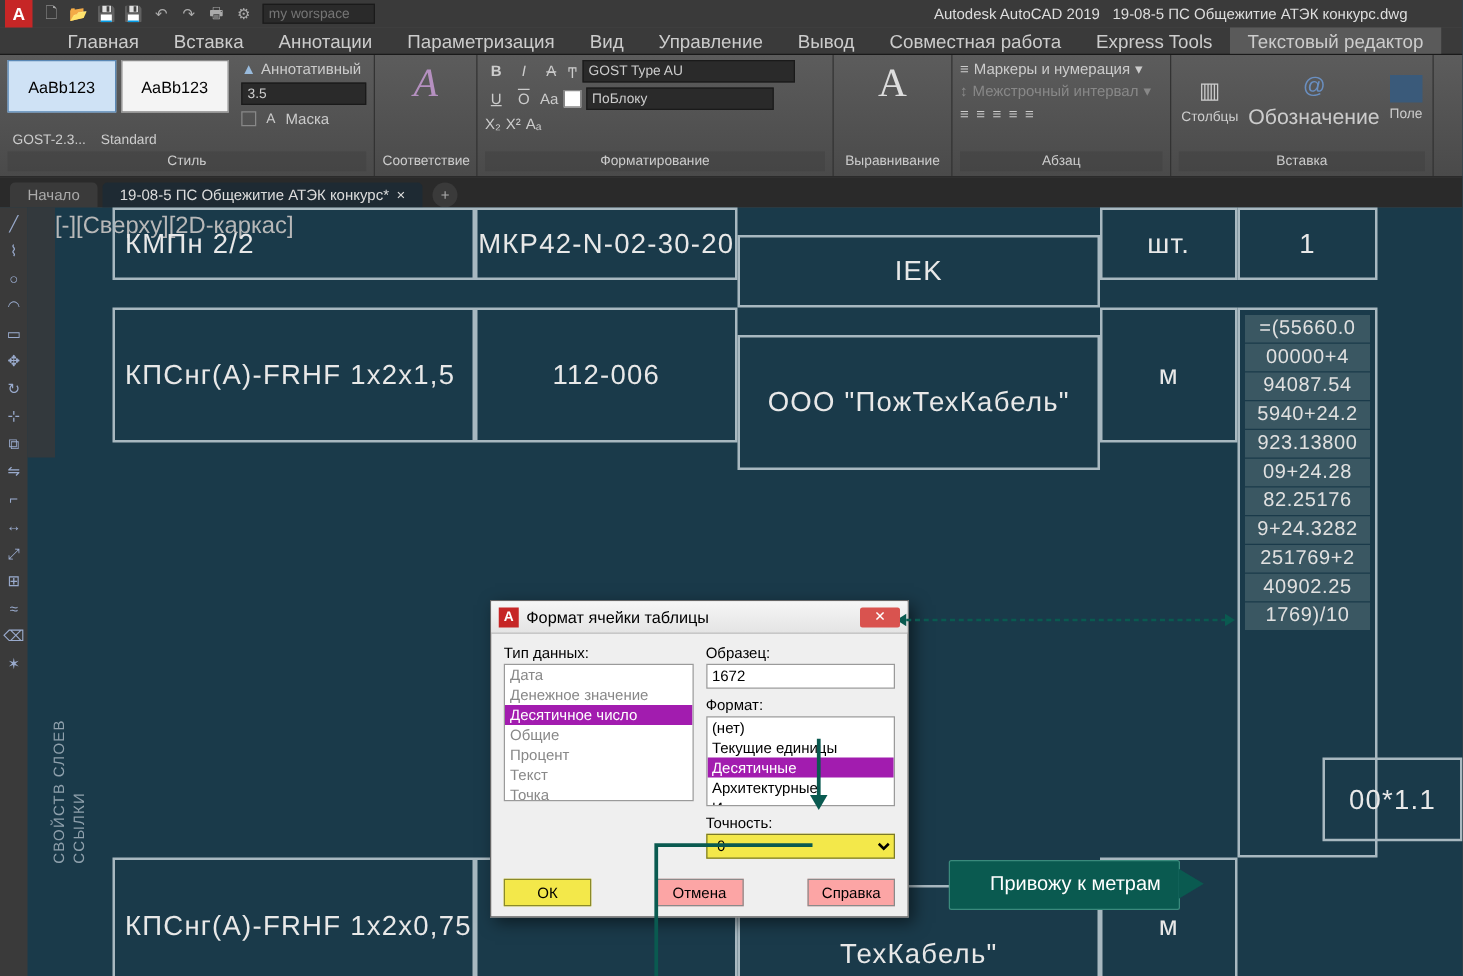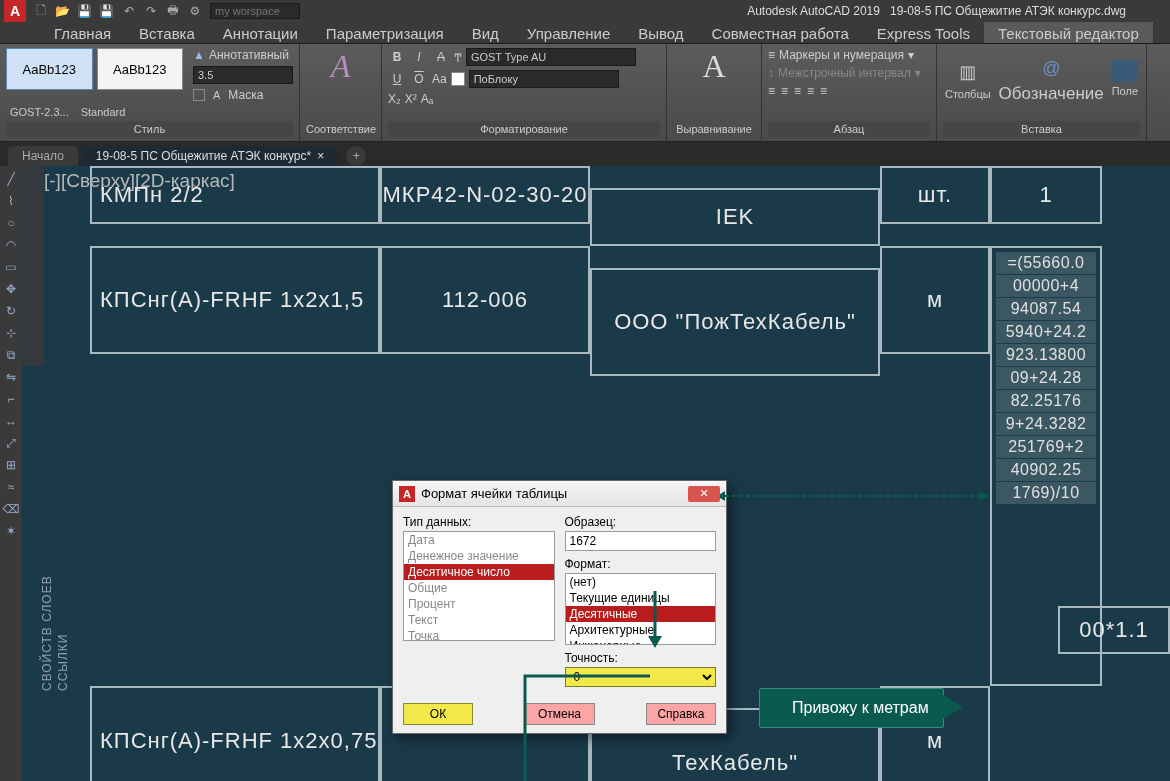--- a/index.html
+++ b/index.html
@@ -45,21 +45,21 @@
 .formula-cell span { background: #3a5762; color: #e0e0e0; font-size: 16px; line-height: 22px; letter-spacing: 0.5px; padding: 0 2px; text-align: center; }
 .dialog { position: absolute; left: 392px; top: 314px; width: 335px; background: #efefef; border: 1px solid #666; box-shadow: 4px 4px 12px rgba(0,0,0,.5); color: #000; font-size: 12px; }
 .dlg-title { height: 26px; background: linear-gradient(#f6f6f6,#e4e4e4); display: flex; align-items: center; padding: 0 6px; gap: 6px; border-bottom: 1px solid #bbb; font-size: 13px; }
 .dlg-title .xbtn { margin-left: auto; width: 32px; height: 16px; background: #d9534f; color: #fff; display: flex; align-items: center; justify-content: center; border-radius: 2px; font-size: 11px; }
 .dlg-body { display: flex; padding: 8px 10px; gap: 10px; }
 .dlg-left, .dlg-right { flex: 1; }
 .dlg-label { font-size: 12px; margin-bottom: 2px; }
 .listbox { width: 100%; height: 110px; border: 1px solid #9a9a9a; background: #fff; overflow: hidden; font-size: 12px; }
 .listbox div { padding: 1px 4px; color: #888; }
 .listbox .li-en { color: #000; }
-.listbox .li-sel { background: #b91c1c; color: #fff; }
+.listbox .li-sel { background: #a21caf; color: #fff; }
 .dlg-input { width: 100%; height: 20px; border: 1px solid #9a9a9a; padding: 0 4px; font-size: 12px; }
 .dlg-select { width: 100%; height: 20px; background: #f3e84a; border: 1px solid #7a7a2a; font-size: 12px; padding: 0 4px; }
 .dlg-btnrow { display: flex; justify-content: space-between; gap: 20px; padding: 8px 10px; }
 .dlg-btn { min-width: 70px; height: 22px; border: 1px solid #8a8a8a; background: #fca5a5; font-size: 12px; cursor: pointer; }
 .dlg-btn.primary { background: #f3e84a; border-color: #8a8a2a; }
 .dlg-link { padding: 0 10px 8px; text-align: right; }
 .dlg-link a { color: #2050c0; text-decoration: underline; border: 1px dotted #888; padding: 2px 4px; font-size: 12px; }
 .callout { position: absolute; background: #0a5a50; color: #fff; padding: 10px 14px; font-size: 16px; border-radius: 2px; border: 1px solid #3a8a7c; }
 .callout::before { content: ""; position: absolute; width: 0; height: 0; }
 .callout1 { left: 759px; top: 522px; padding-left: 32px; }
@@ -277,21 +277,21 @@
         <div class="tcell c2" style="height: 110px;"></div>
         <div class="tcell c3" style="height: 110px;">ТехКабель"</div>
         <div class="tcell c4" style="height: 110px;">м</div>
       </div>
       <div class="trow">
         <div class="tcell c1" style="height: 110px;">КПСнг(А)-FRHF 1х2х0,35</div>
         <div class="tcell c2" style="height: 110px;"></div>
         <div class="tcell c3" style="height: 110px;">Те</div>
         <div class="tcell c4" style="height: 110px;"></div>
       </div>
-      <div class="tcell c5" style="height: 48px; position: absolute; right: 0px; top: 440px; border: 2px solid rgb(168, 184, 192);">00*1.1</div>
+      <div class="tcell c5" style="height: 67px; position: absolute; right: 0px; top: 440px; border: 2px solid rgb(168, 184, 192);">00*1.1</div>
     </div>
 
   <div class="dialog">
     <div class="dlg-title">
       <span style="background:#c62626;color:#fff;width:16px;height:16px;display:inline-flex;align-items:center;justify-content:center;font-weight:bold;font-size:11px">A</span>
       <span>Формат ячейки таблицы</span>
       <span class="xbtn">✕</span>
     </div>
     <div class="dlg-body">
       <div class="dlg-left">

